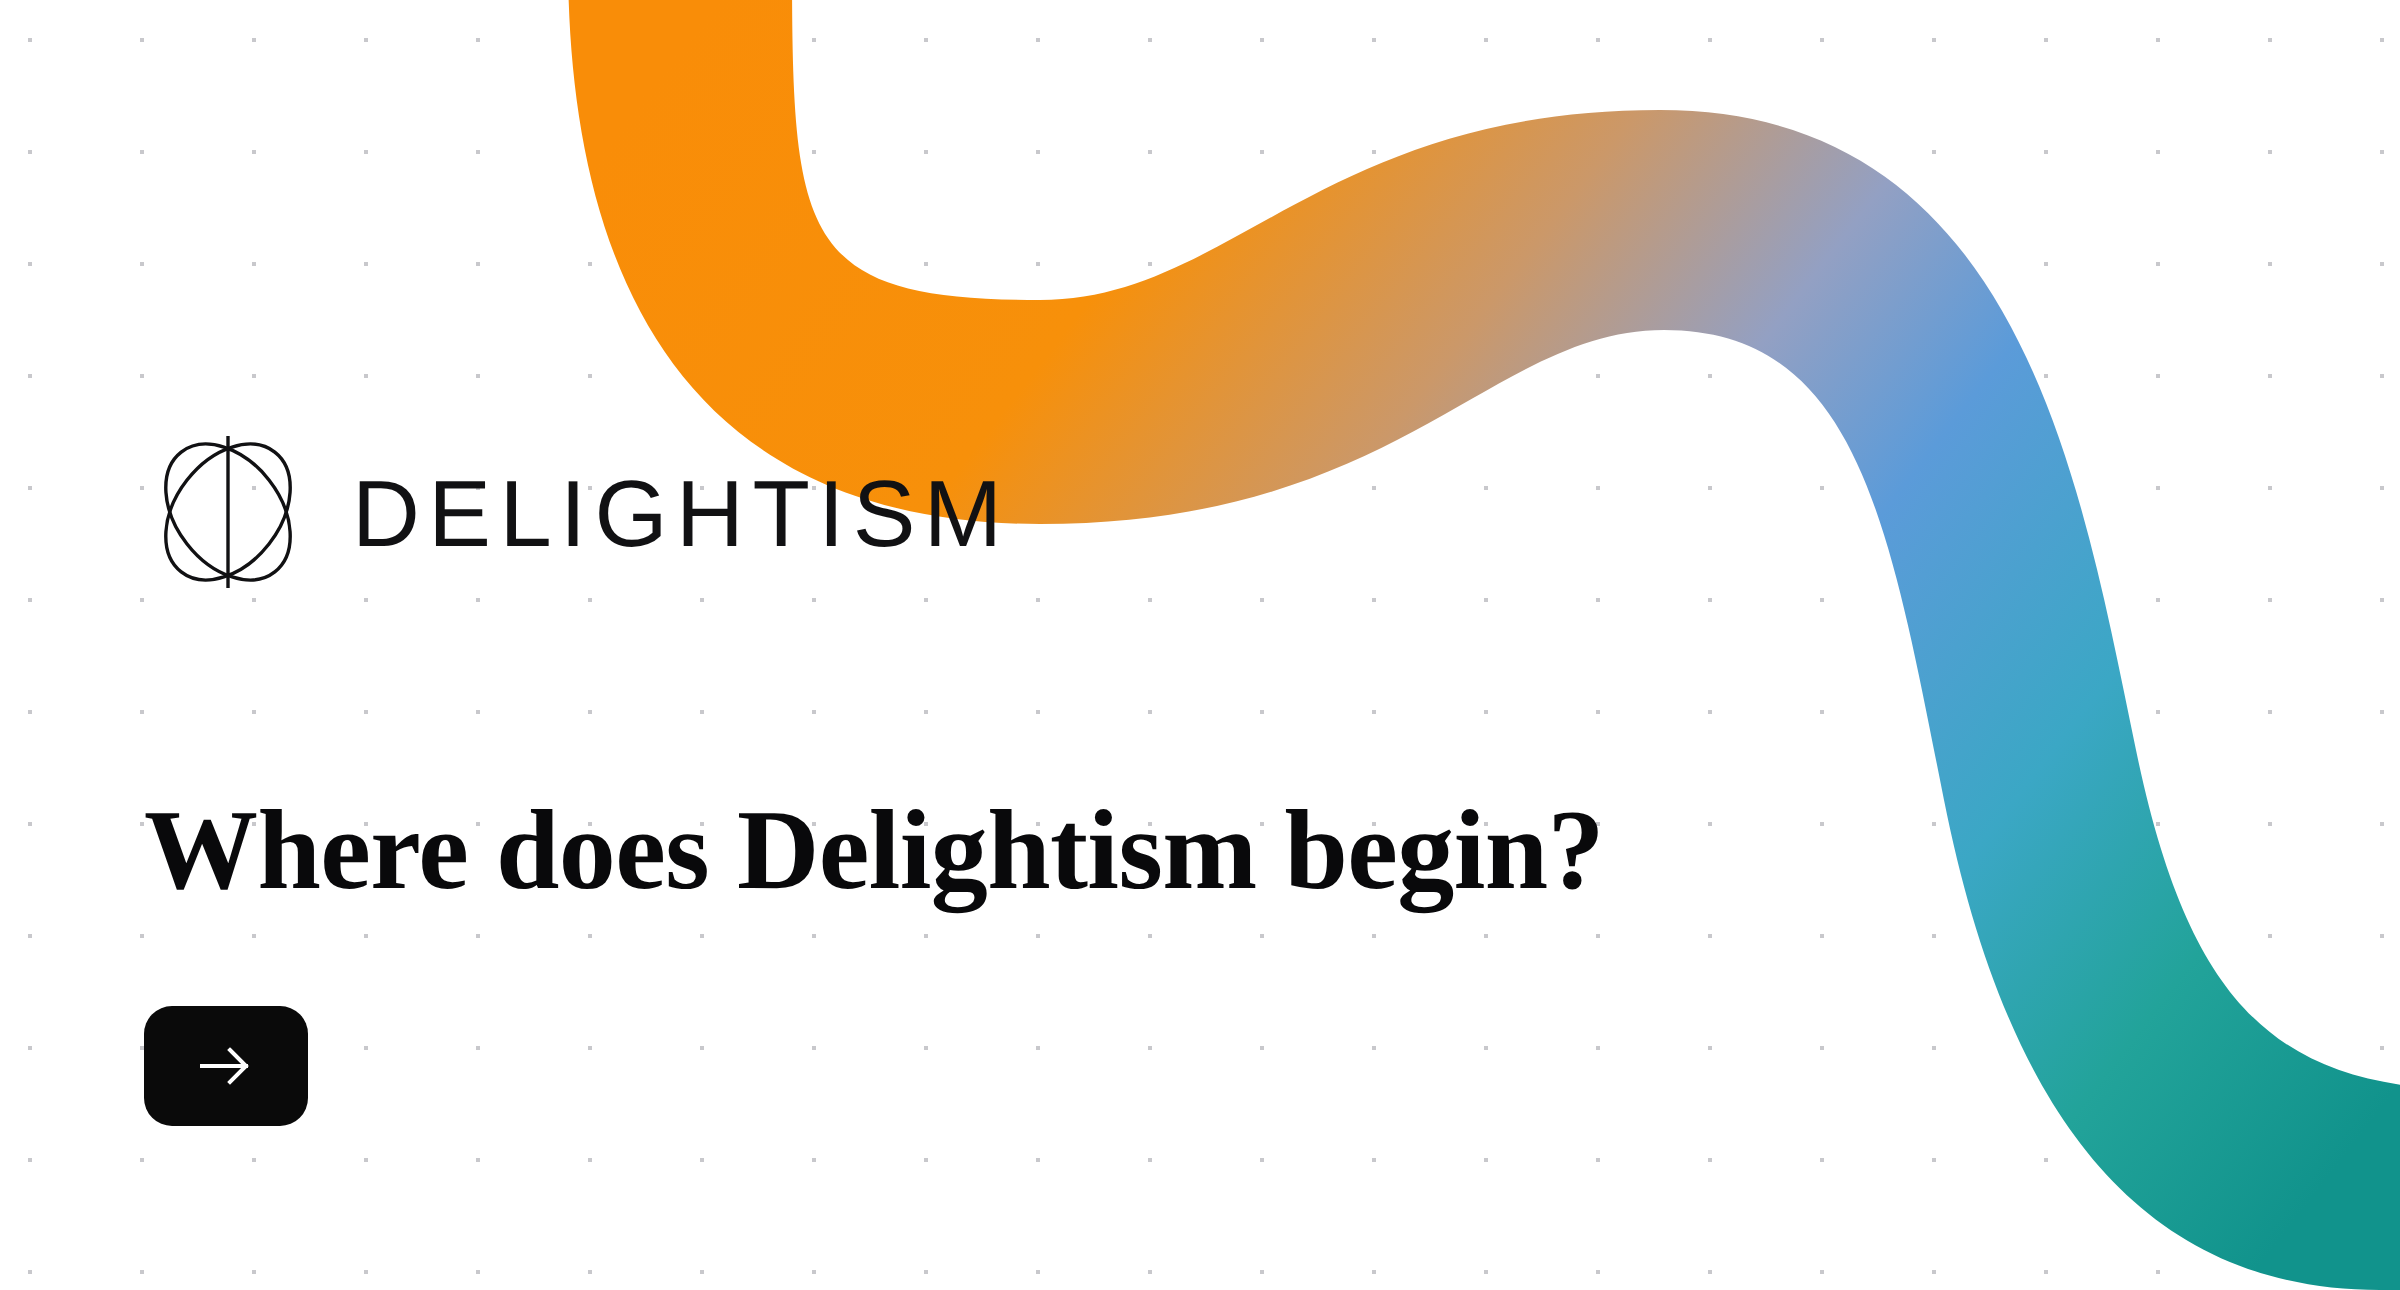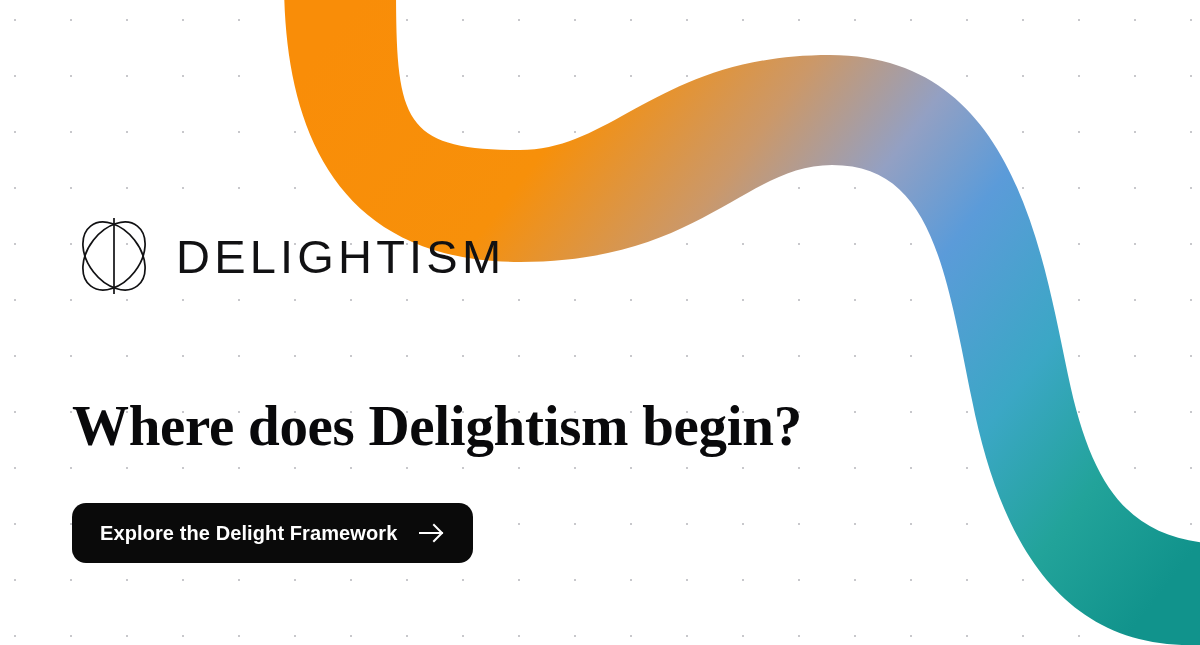--- a/index.html
+++ b/index.html
@@ -184,21 +184,20 @@
           </g>
         </svg>
       </span>
       <span class="logo-word">DELIGHTISM</span>
     </div>
 
 
     <h1 class="headline">Where does Delightism begin?</h1>
 
     <a class="cta" href="#">
-      <span class="cta-label">Explore the Delight Framework</span>
       <span class="cta-arrow">
         <svg width="26" height="20" viewBox="0 0 26 20" xmlns="http://www.w3.org/2000/svg">
           <g fill="none" stroke="#ffffff" stroke-width="2" stroke-linecap="square" stroke-linejoin="miter">
             <line x1="1" y1="10" x2="23" y2="10"></line>
             <polyline points="15,2 23,10 15,18"></polyline>
           </g>
         </svg>
       </span>
     </a>
 

